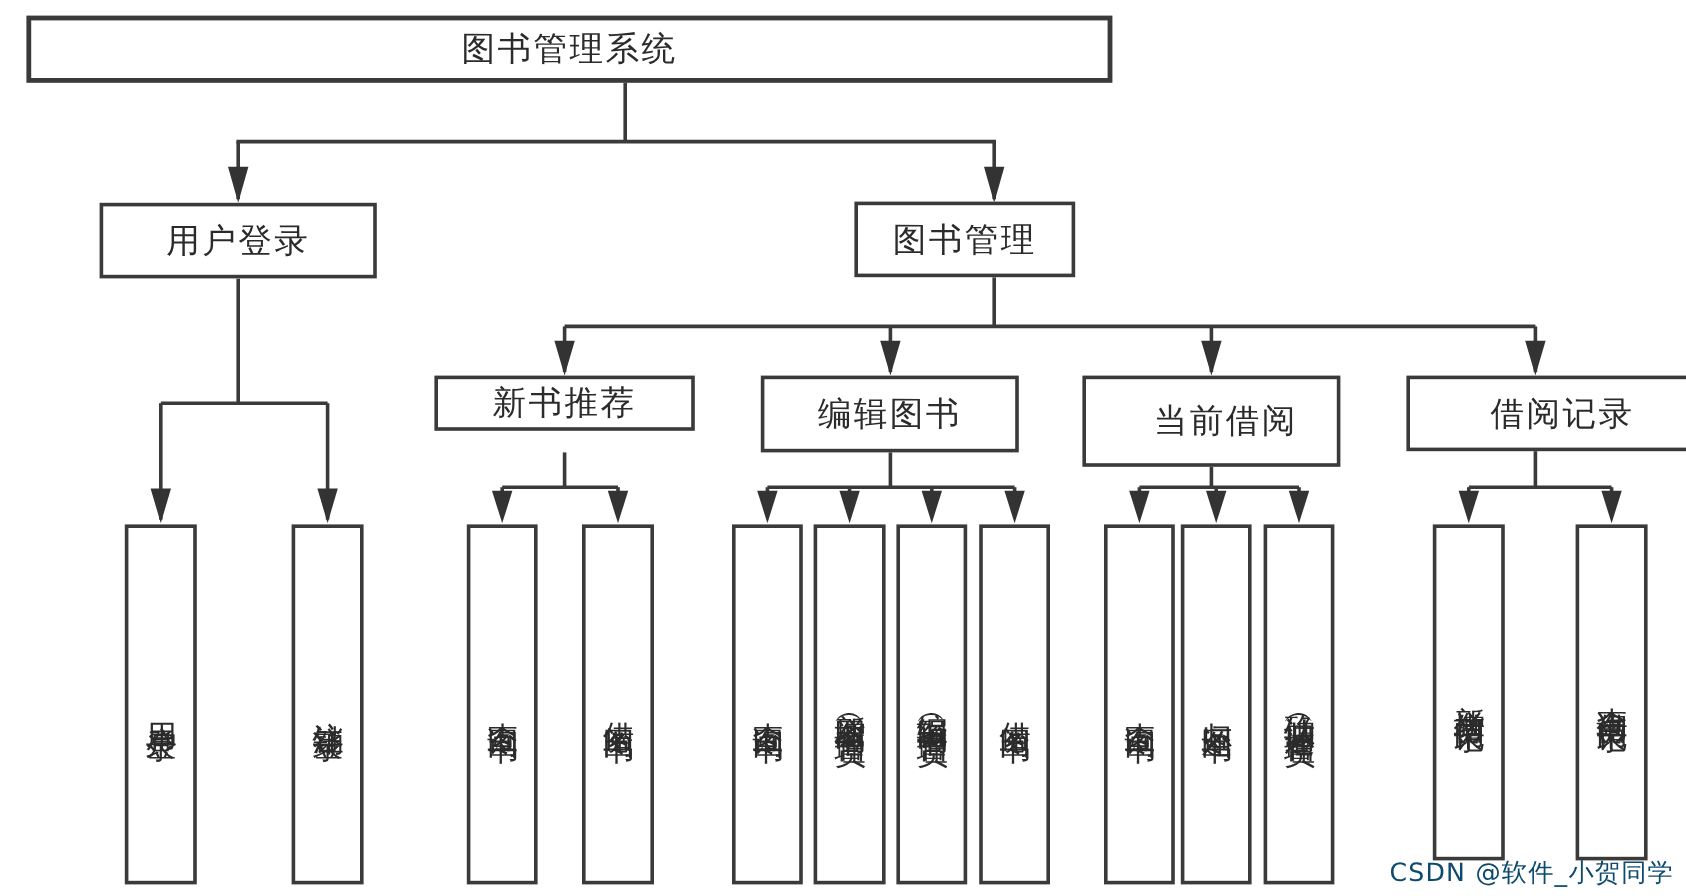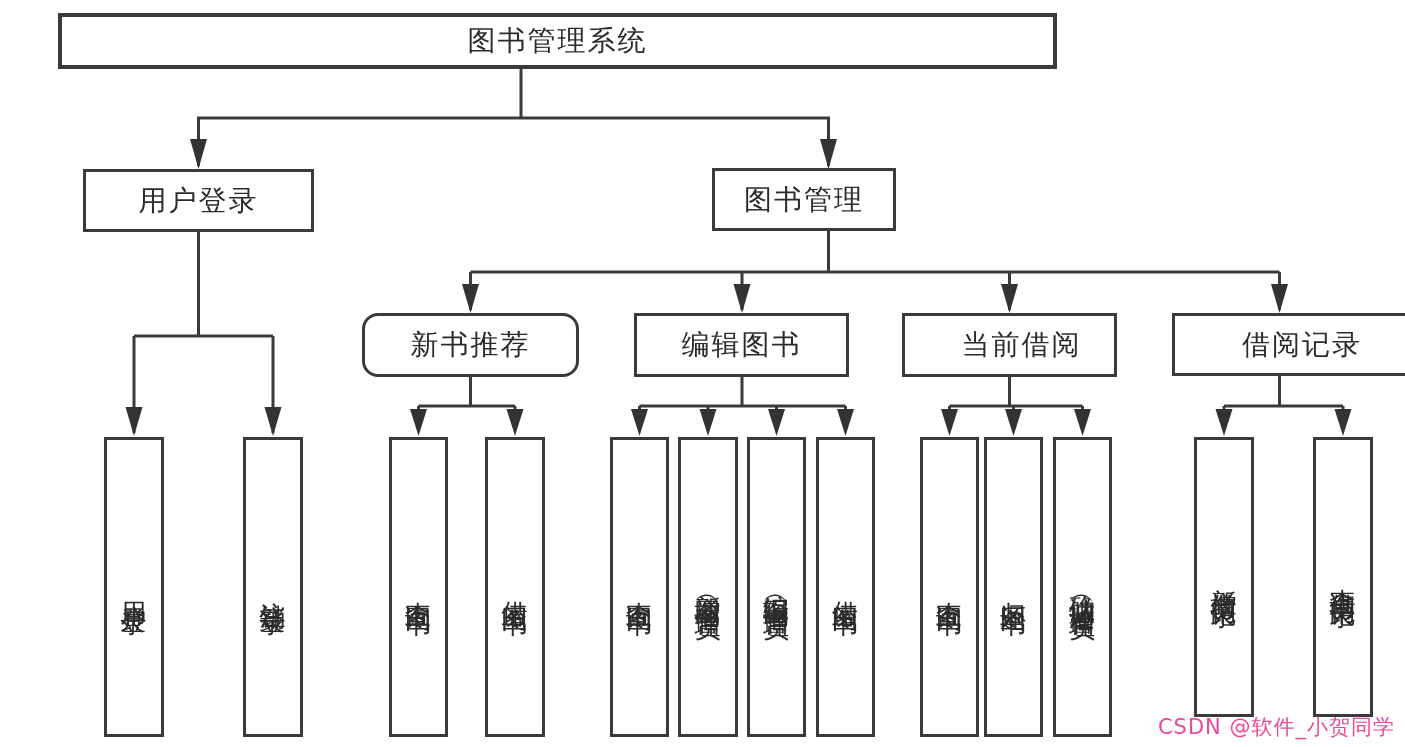--- a/index.html
+++ b/index.html
@@ -25,21 +25,21 @@
     position:absolute;z-index:2;
     border:3px solid #3a3a3a;background:#ffffff;
     display:flex;align-items:center;justify-content:center;
     writing-mode:vertical-rl;text-orientation:mixed;
     font-size:26px;color:#2b2b2b;letter-spacing:3px;
     box-sizing:border-box;line-height:1;
   }
   .watermark{
     position:absolute;z-index:3;
     right:10px;bottom:6px;
-    font-size:21px;color:#ec4899;letter-spacing:1px;
+    font-size:21px;color:#0c4a6e;letter-spacing:1px;
     white-space:nowrap;
   }
 </style>
 </head>
 <body>
 
 <div class="stage">
 
   <svg class="wires" width="1405" height="747" viewBox="0 0 1405 747">
 
@@ -96,28 +96,28 @@
     <polygon points="1074,409 1091,409 1082.5,436"></polygon>
 
     <line x1="1279.5" y1="375" x2="1279.5" y2="406"></line>
     <line x1="1224" y1="406" x2="1343" y2="406"></line>
     <line x1="1224" y1="406" x2="1224" y2="414"></line>
     <polygon points="1215.5,409 1232.5,409 1224,436"></polygon>
     <line x1="1343" y1="406" x2="1343" y2="414"></line>
     <polygon points="1334.5,409 1351.5,409 1343,436"></polygon>
   </svg>
 
-  <div class="hnode root" style="left:22px;top:13px;width:999px;height:56px;margin-left:36px;">图书管理系统</div>
+  <div class="hnode root" style="left:22px;top:13px;width:905px;height:56px;">图书管理系统</div>
 
   <div class="hnode" style="left:83px;top:169px;width:231px;height:63px;">用户登录</div>
   <div class="hnode" style="left:712px;top:168px;width:184px;height:63px;">图书管理</div>
 
-  <div class="hnode" style="left:362px;top:313px;width:217px;height:64px;border-radius:16px;">新书推荐</div>
+  <div class="hnode" style="left:362px;top:313px;width:217px;height:46px;">新书推荐</div>
   <div class="hnode" style="left:634px;top:313px;width:215px;height:64px;">编辑图书</div>
-  <div class="hnode" style="left:902px;top:313px;width:215px;height:64px;padding-left:24px;">当前借阅</div>
+  <div class="hnode" style="left:902px;top:313px;width:215px;height:76px;padding-left:24px;">当前借阅</div>
   <div class="hnode" style="left:1172px;top:313px;width:260px;height:63px;">借阅记录</div>
 
   <div class="vnode" style="left:104px;top:437px;width:60px;height:300px;">用户登录</div>
   <div class="vnode" style="left:243px;top:437px;width:60px;height:300px;">注销登录</div>
 
   <div class="vnode" style="left:389px;top:437px;width:59px;height:300px;">查询图书</div>
   <div class="vnode" style="left:485px;top:437px;width:60px;height:300px;">借阅图书</div>
 
   <div class="vnode" style="left:610px;top:437px;width:59px;height:300px;">查询图书</div>
   <div class="vnode" style="left:678px;top:437px;width:60px;height:300px;">新增图书（管理员）</div>

